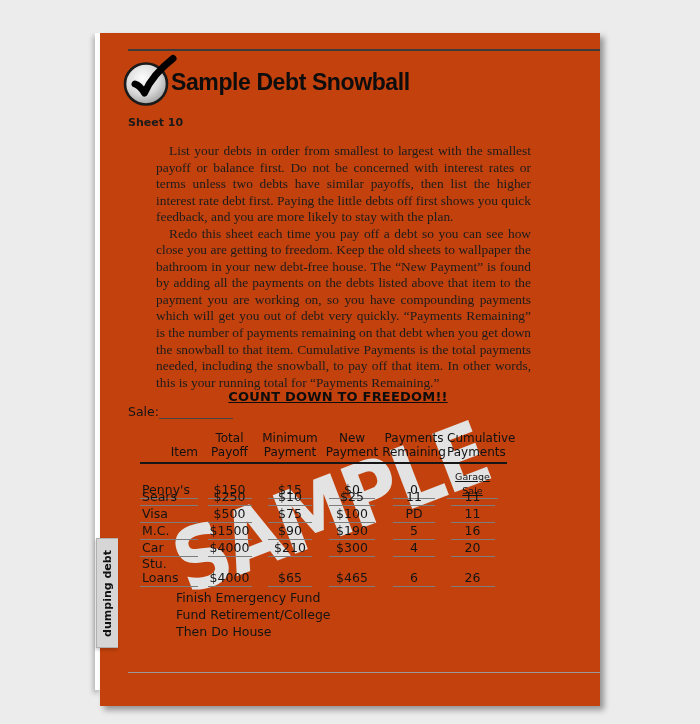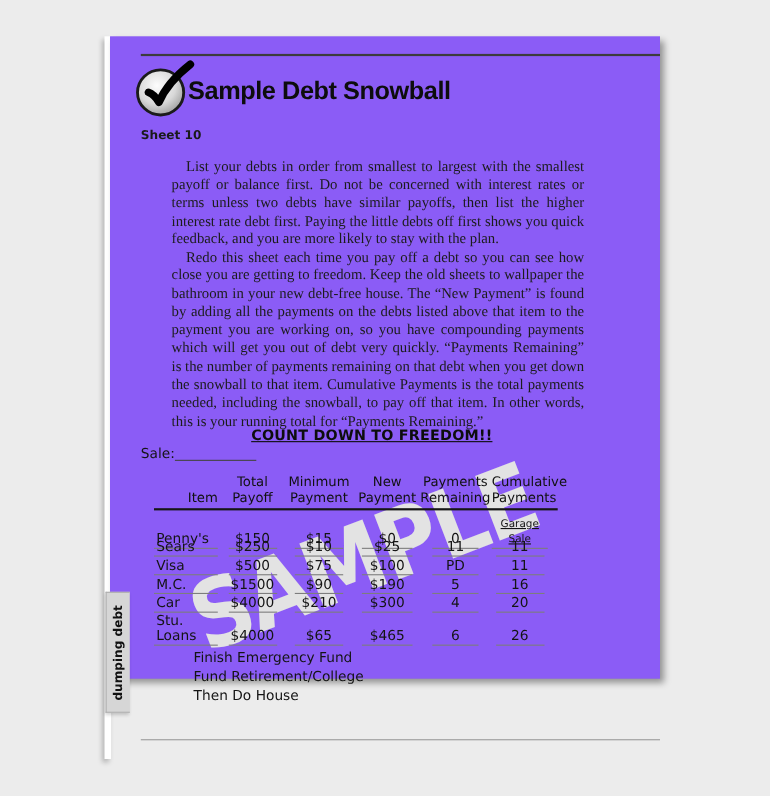--- a/index.html
+++ b/index.html
@@ -16,22 +16,22 @@
   .stack-edge {
     position: absolute; left: 95px; top: 33px;
     width: 6px; height: 657px;
     background: #ffffff;
     box-shadow: -2px 3px 5px rgba(0,0,0,0.25);
   }
 
   
   .page {
     position: absolute; left: 100px; top: 33px;
-    width: 500px; height: 584px;
-    background: #8b5cf6;
+    width: 500px; height: 673px;
+    background: #c2410c;
     box-shadow: 4px 4px 6px rgba(0,0,0,0.38);
   }
 
   .top-rule {
     position: absolute; left: 28px; top: 16px;
     width: 472px; height: 2px; background: #3c3c3c;
   }
   .bottom-rule {
     position: absolute; left: 28px; top: 639px;
     width: 472px; height: 1px; background: #9a9a9a;

